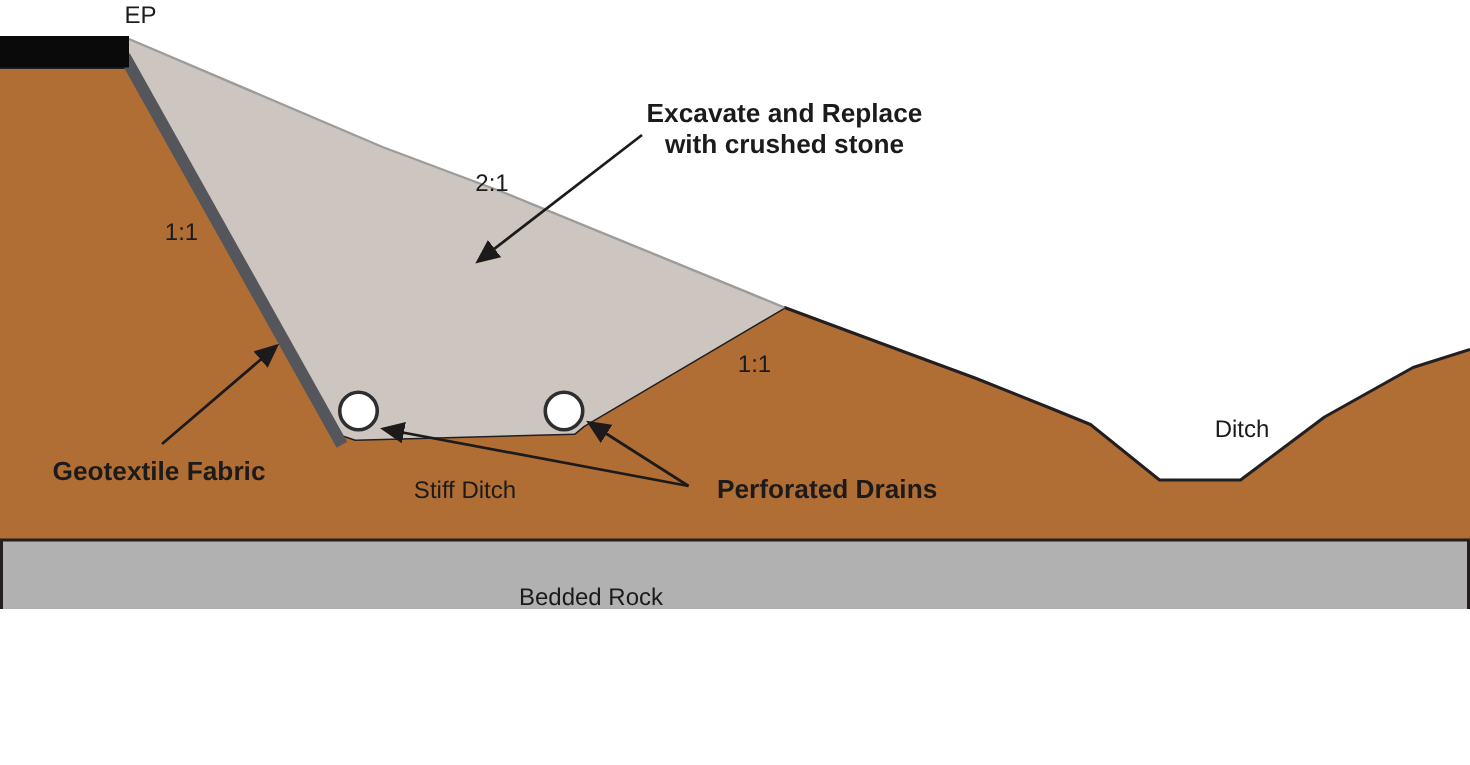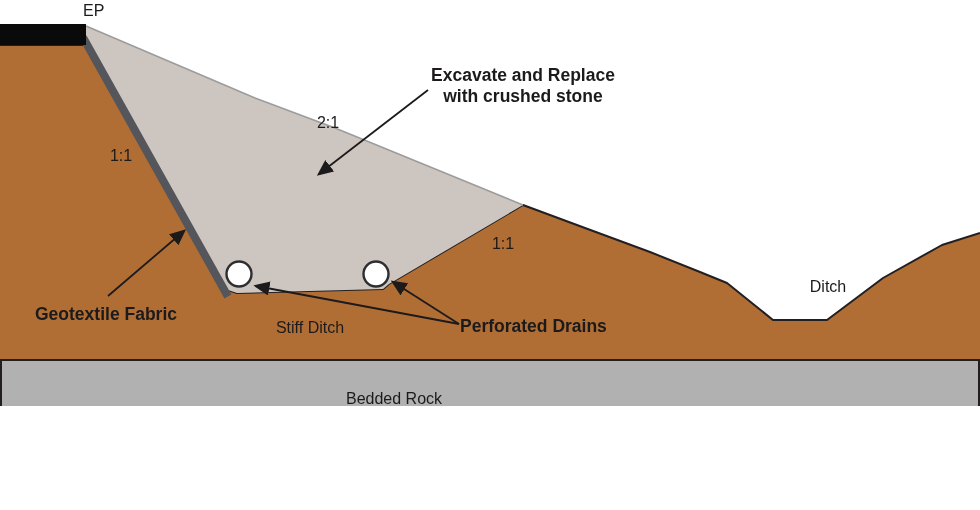--- a/index.html
+++ b/index.html
@@ -68,20 +68,20 @@
 
   <div class="lbl bold" style="left:35px;top:304px;">Geotextile Fabric</div>
 
   <div class="lbl bold center twoline" style="left:523px;top:65px;">
     <span>Excavate and Replace</span>
     <span>with crushed stone</span>
   </div>
 
   <div class="lbl reg center" style="left:310px;top:318px;">Stiff Ditch</div>
 
-  <div class="lbl bold" style="left:460px;top:316px;text-align:right;">Perforated Drains</div>
+  <div class="lbl bold" style="left:478px;top:316px;text-align:right;">Perforated Drains</div>
 
   <div class="lbl reg center" style="left:805px;top:277px;margin-left:23px;">Ditch</div>
 
   <div class="lbl reg center" style="left:394px;top:389px;text-align:right;">Bedded Rock</div>
 
 
 </div>
 
 </body></html>

